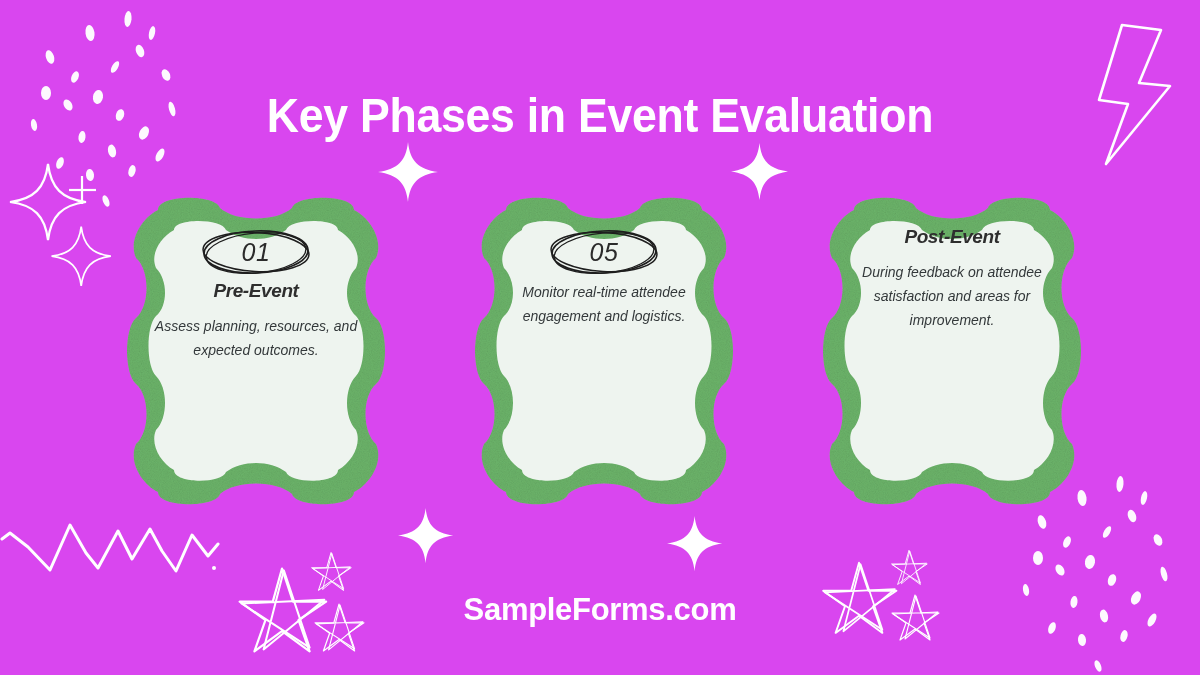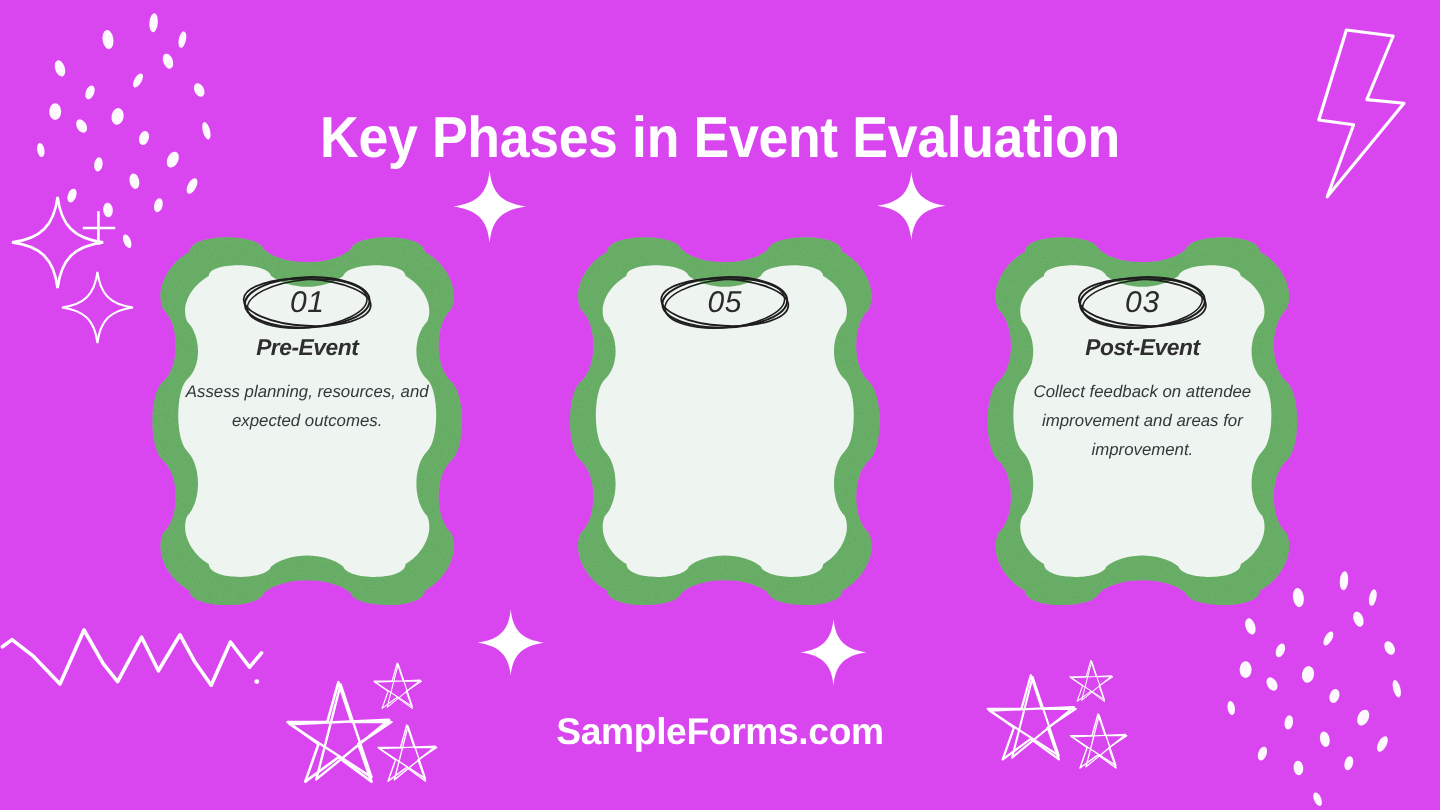--- a/index.html
+++ b/index.html
@@ -336,20 +336,21 @@
       </svg>
       <div class="card-content">
         <div class="badge">
           <svg width="120" height="52" viewBox="0 0 120 52" xmlns="http://www.w3.org/2000/svg">
             <ellipse cx="60" cy="26" rx="52" ry="21" fill="none" stroke="#1e1e1e" stroke-width="1.7" transform="rotate(-2 60 26)"></ellipse>
             <ellipse cx="60" cy="26" rx="53" ry="19.5" fill="none" stroke="#1e1e1e" stroke-width="1.5" transform="rotate(3 60 26)"></ellipse>
             <ellipse cx="60" cy="27" rx="50" ry="20" fill="none" stroke="#1e1e1e" stroke-width="1.3" transform="rotate(-5 60 27)"></ellipse>
           </svg>
           <div class="badge-num">05</div>
         </div>
+        <div class="card-desc">Monitor real-time attendee engagement and logistics.</div>
       </div>
     </div>
 
     <div class="card">
       <svg class="blob-svg" viewBox="0 0 320 310" xmlns="http://www.w3.org/2000/svg">
         <defs>
           <filter id="grain3" x="-10%" y="-10%" width="120%" height="120%">
             <feTurbulence type="fractalNoise" baseFrequency="0.9" numOctaves="3" result="n"></feTurbulence>
             <feColorMatrix in="n" type="saturate" values="0" result="ng"></feColorMatrix>
             <feComponentTransfer in="ng" result="nt">
@@ -376,30 +377,22 @@
         <g clip-path="url(#clip3)">
           <path d="M78 34 C78 22 126 22 130 34 C146 46 174 46 190 34 C194 22 242 22 242 34
                    C256 42 266 58 260 72 C248 84 248 110 260 120 C270 130 270 170 260 180
                    C248 192 248 222 260 234 C266 248 256 266 242 274 C242 288 194 288 190 276
                    C174 264 146 264 130 276 C126 288 78 288 78 274 C64 266 54 248 60 234
                    C72 222 72 192 60 180 C50 170 50 130 60 120 C72 110 72 84 60 72
                    C54 58 64 42 78 34 Z" fill="#eef4ef"></path>
         </g>
       </svg>
       <div class="card-content">
-        <div class="badge">
-          <svg width="120" height="52" viewBox="0 0 120 52" xmlns="http://www.w3.org/2000/svg">
-            <ellipse cx="60" cy="26" rx="52" ry="21" fill="none" stroke="#1e1e1e" stroke-width="1.7" transform="rotate(-2 60 26)"></ellipse>
-            <ellipse cx="60" cy="26" rx="53" ry="19.5" fill="none" stroke="#1e1e1e" stroke-width="1.5" transform="rotate(3 60 26)"></ellipse>
-            <ellipse cx="60" cy="27" rx="50" ry="20" fill="none" stroke="#1e1e1e" stroke-width="1.3" transform="rotate(-5 60 27)"></ellipse>
-          </svg>
-          <div class="badge-num">03</div>
-        </div>
         <div class="card-title">Post-Event</div>
-        <div class="card-desc">Collect feedback on attendee improvement and areas for improvement.</div>
+        <div class="card-desc">During feedback on attendee satisfaction and areas for improvement.</div>
       </div>
     </div>
 
   </div>
 
   <div class="footer">SampleForms.com</div>
 
 </div>
 
 </body></html>

